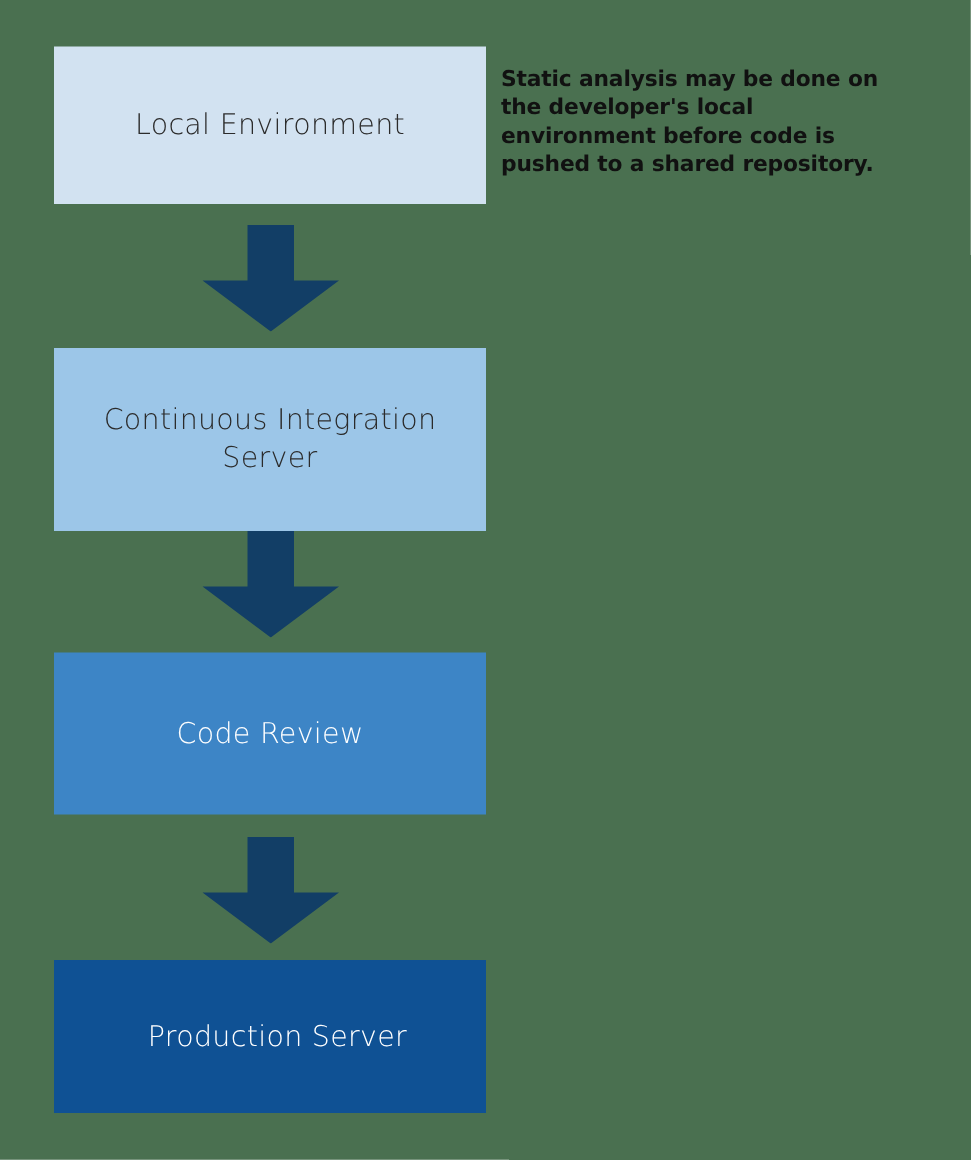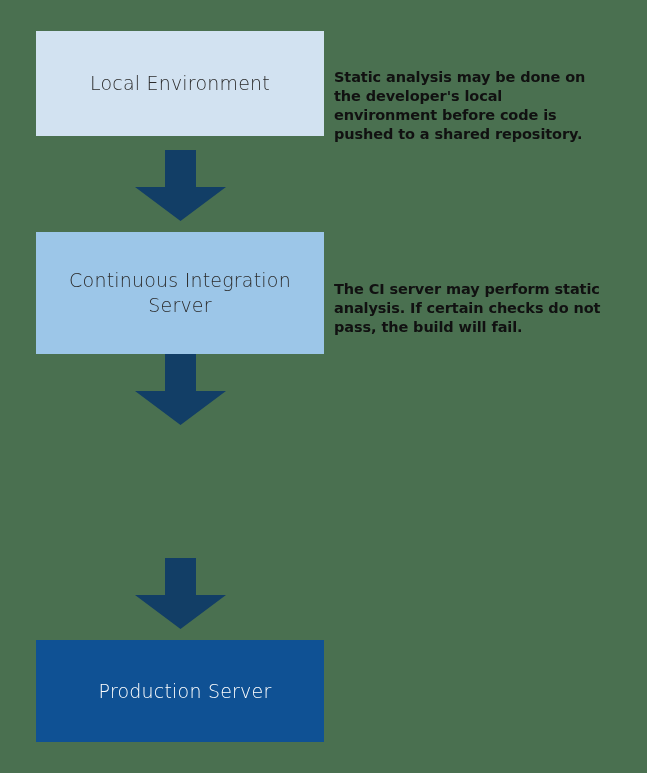--- a/index.html
+++ b/index.html
@@ -63,21 +63,20 @@
   .note {
     position: absolute;
     left: 334px;
     width: 272px;
     color: #111111;
     font-family: "DejaVu Sans", sans-serif;
     font-size: 14.5px;
     font-weight: 600;
     line-height: 1.32;
     letter-spacing: -0.1px;
-    margin-top: 24px;
   }
   .note-1 { top: 44px; }
   .note-2 { top: 256px; }
   .note-3 { top: 450px; }
 </style>
 </head>
 <body>
 
 <div id="canvas">
 
@@ -90,28 +89,30 @@
   <div class="arrow arrow-1">
     <svg viewBox="0 0 91 71" preserveAspectRatio="none" aria-hidden="true">
       <polygon points="30,0 61,0 61,37 91,37 45.5,71 0,37 30,37" fill="#123e66"></polygon>
     </svg>
   </div>
 
   <div class="stage-box box-2">
     <span class="stage-label">Continuous Integration Server</span>
   </div>
 
-  <div class="note note-2">The CI server may perform static analysis. If certain checks do not pass, the build will fail.</div>
 
   <div class="arrow arrow-2">
     <svg viewBox="0 0 91 71" preserveAspectRatio="none" aria-hidden="true">
       <polygon points="30,0 61,0 61,37 91,37 45.5,71 0,37 30,37" fill="#123e66"></polygon>
     </svg>
   </div>
 
+  <div class="stage-box box-3">
+    <span class="stage-label">Code Review</span>
+  </div>
 
 
   <div class="arrow arrow-3">
     <svg viewBox="0 0 91 71" preserveAspectRatio="none" aria-hidden="true">
       <polygon points="30,0 61,0 61,37 91,37 45.5,71 0,37 30,37" fill="#123e66"></polygon>
     </svg>
   </div>
 
   <div class="stage-box box-4">
     <span class="stage-label">Production Server</span>

